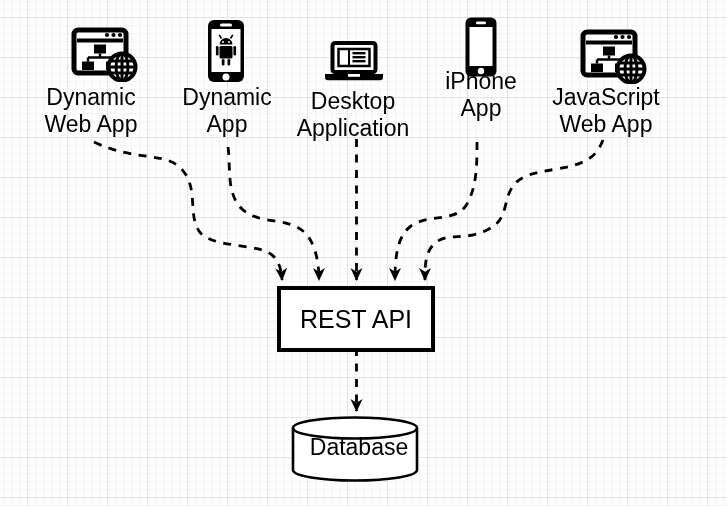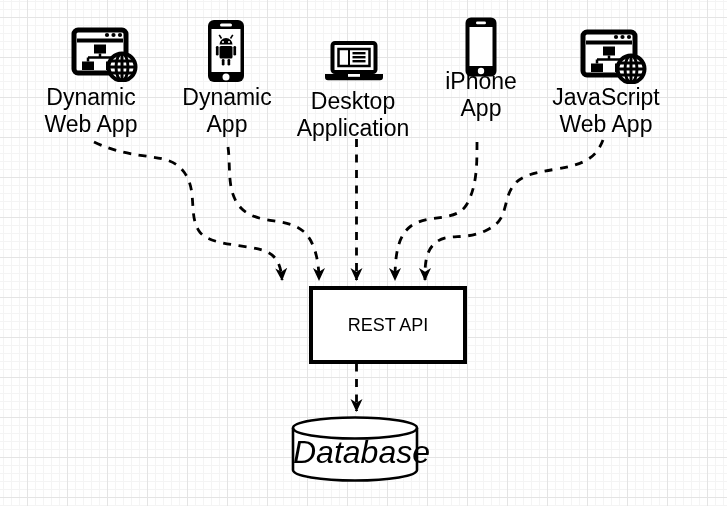--- a/index.html
+++ b/index.html
@@ -26,35 +26,33 @@
     font-size:23px;
     line-height:27px;
     color:#000;
     white-space:nowrap;
   }
   .node-label span{display:block;}
   .icon{position:absolute;}
   .api-box{
     position:absolute;
     left:277px;top:286px;
-    width:158px;height:78px;
+    width:158px;height:66px;
     box-sizing:border-box;
     background:#fff;
     border:4px solid #000;
     display:flex;align-items:center;justify-content:center;
-    font-size:18px;
-    margin-left:32px;
+    font-size:25px;
   }
   .db-label{
     position:absolute;
     left:293px;top:434px;
     width:132px;
     text-align:center;
-    font-size:32px;
-    font-style:italic;
+    font-size:23px;
   }
 </style>
 </head>
 <body>
 
 <div class="canvas">
 
   <svg class="layer" width="727" height="506">
     <defs>
       <marker id="arr" markerWidth="14" markerHeight="14" refX="12" refY="6.5" orient="auto" markerUnits="userSpaceOnUse">

